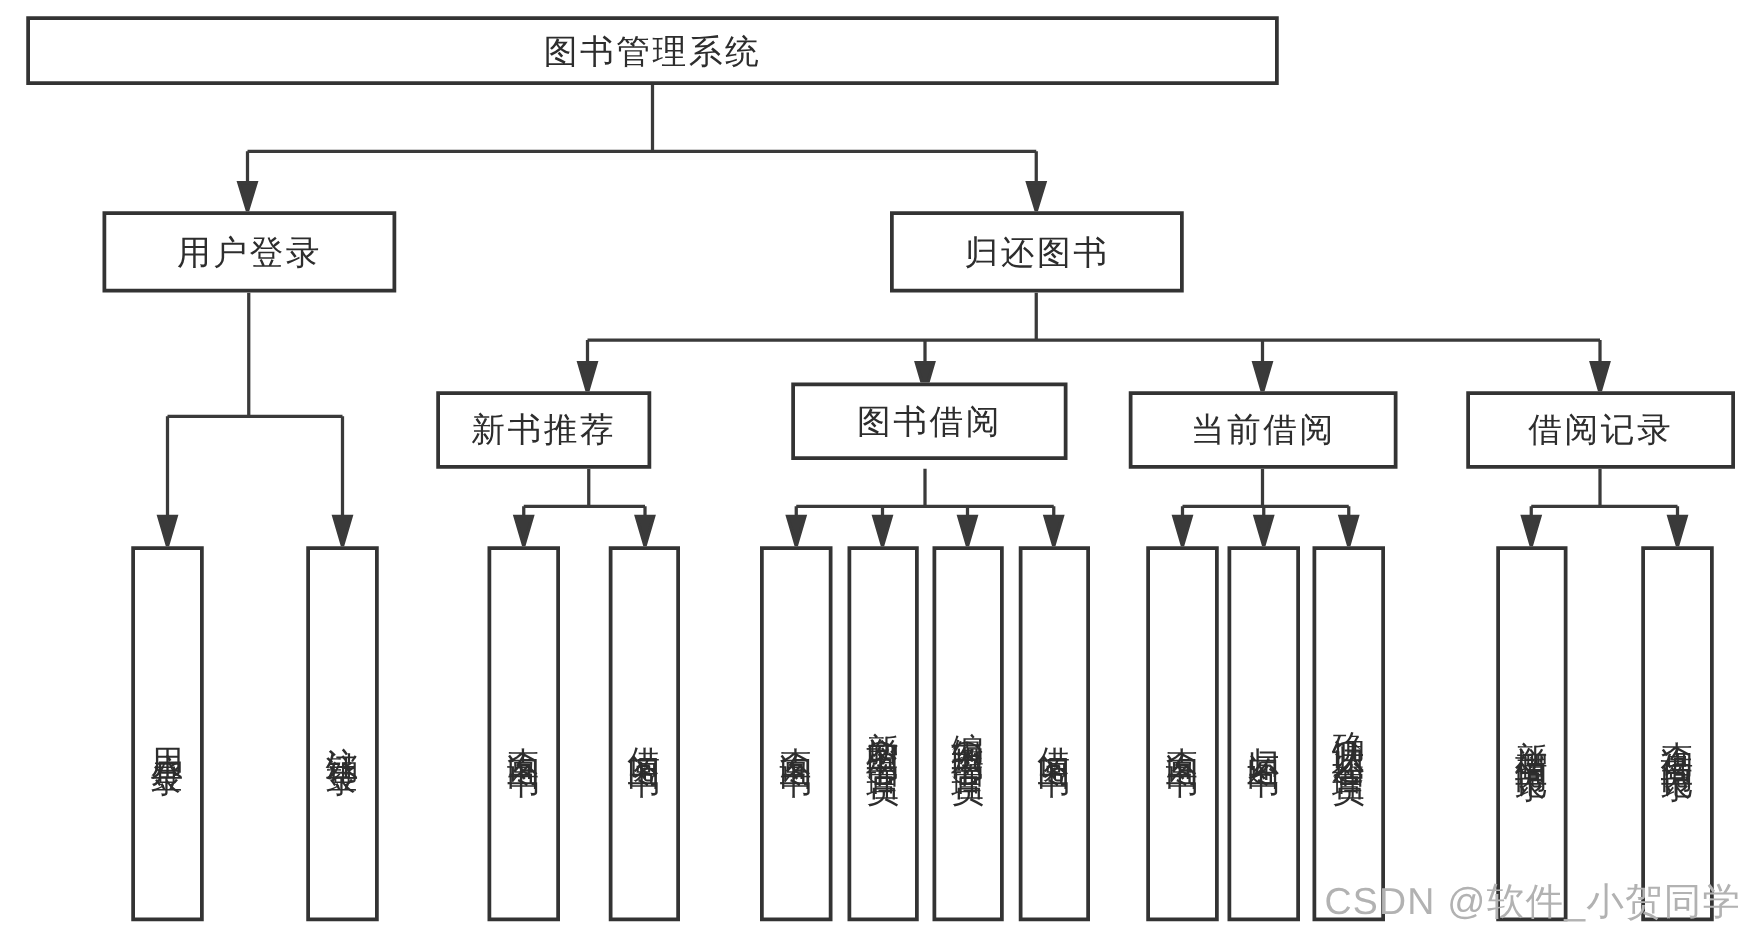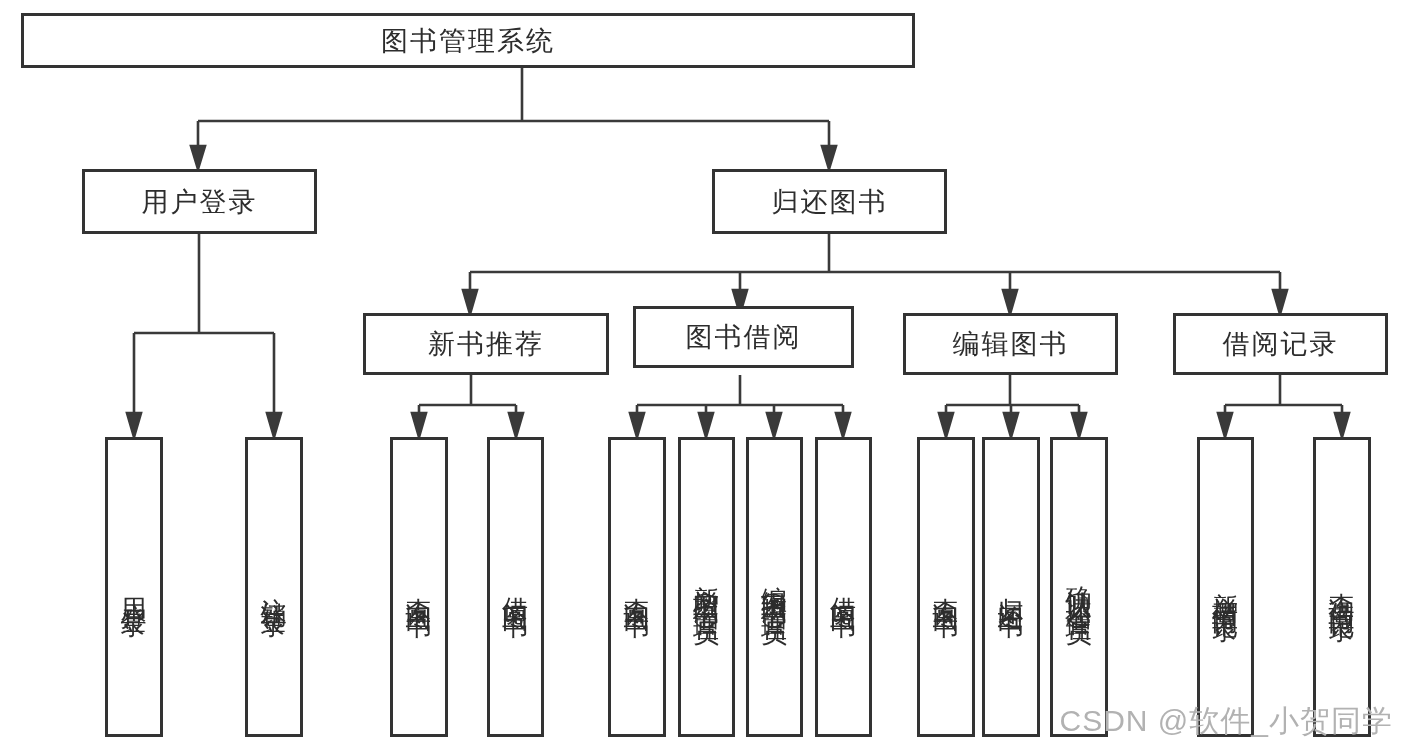--- a/index.html
+++ b/index.html
@@ -55,26 +55,26 @@
     bottom: 5px;
     font-size: 30px;
     letter-spacing: 1px;
     color: #b2b2b2;
     z-index: 3;
   }
   
   #n-user-login   { left: 82px;  top: 169px; width: 235px; height: 65px; }
   #n-book-mgmt    { left: 712px; top: 169px; width: 235px; height: 65px; }
   
-  #n-new-book     { left: 363px;  top: 313px; width: 246px; height: 62px; }
+  #n-new-book     { left: 349px;  top: 313px; width: 172px; height: 62px; }
   #n-book-borrow  { left: 633px;  top: 306px; width: 221px; height: 62px; font-family: Liberation Serif, serif; }
   #n-cur-borrow   { left: 903px;  top: 313px; width: 215px; height: 62px; }
   #n-borrow-rec   { left: 1173px; top: 313px; width: 215px; height: 62px; text-align: center; }
   
-  #n-root         { left: 21px; top: 13px; width: 894px; height: 55px; text-align: right; }
+  #n-root         { left: 21px; top: 13px; width: 1002px; height: 55px; text-align: right; }
   
   #l1  { left: 105px;  width: 58px; }
   #l2  { left: 245px;  width: 58px; }
   #l3  { left: 390px;  width: 58px; }
   #l4  { left: 487px;  width: 57px; }
   #l5  { left: 608px;  width: 58px; }
   #l6  { left: 678px;  width: 57px; }
   #l7  { left: 746px;  width: 57px; }
   #l8  { left: 815px;  width: 57px; }
   #l9  { left: 917px;  width: 58px; }
@@ -142,21 +142,21 @@
     <span>归还图书</span>
   </div>
 
   <div id="n-new-book" class="node h">
     <span>新书推荐</span>
   </div>
   <div id="n-book-borrow" class="node h">
     <span>图书借阅</span>
   </div>
   <div id="n-cur-borrow" class="node h">
-    <span>编辑图书</span>
+    <span>当前借阅</span>
   </div>
   <div id="n-borrow-rec" class="node h">
     <span>借阅记录</span>
   </div>
 
   <div id="l1" class="node leaf">
     <span class="vtext">用户登录</span>
   </div>
   <div id="l2" class="node leaf">
     <span class="vtext">注销登录</span>

